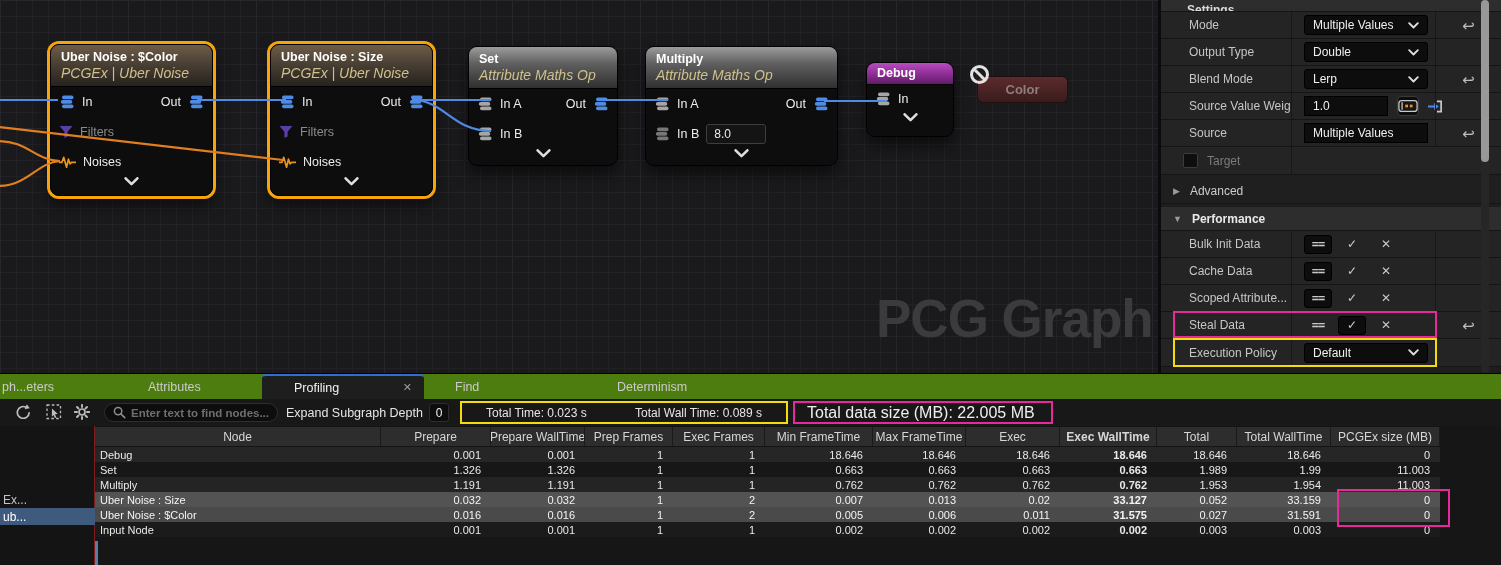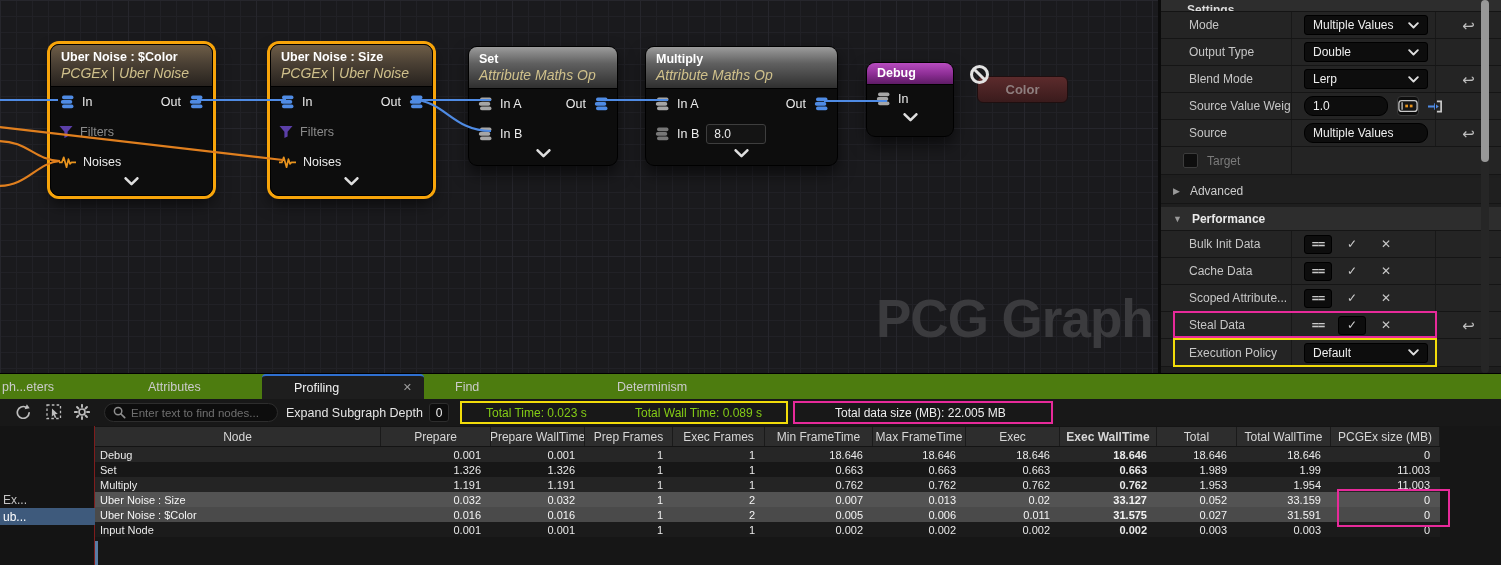--- a/index.html
+++ b/index.html
@@ -63,21 +63,21 @@
   .d-row { position:relative; height:27px; display:flex; align-items:center; background:#242424;
            border-bottom:1px solid #151515; }
   .d-label { width:130px; padding-left:28px; font-size:12px; color:#c6c6c6; white-space:nowrap;
              overflow:hidden; flex:none; }
   .d-val { width:144px; flex:none; height:100%; display:flex; align-items:center; border-left:1px solid #181818; padding-left:12px; }
   .d-reset { flex:1; height:100%; display:flex; align-items:center; justify-content:center; border-left:1px solid #181818; }
   .reset-btn { color:#bdbdbd; font-size:15px; cursor:pointer; line-height:1; }
   .dropdown { width:124px; height:20px; background:#0d0d0d; border:1px solid #000; border-radius:3px;
               display:flex; align-items:center; justify-content:space-between; padding:0 8px; cursor:pointer; }
   .dropdown span { font-size:12px; color:#efefef; white-space:nowrap; }
-  .tfield { width:124px; height:20px; background:#0d0d0d; border:1px solid #000; border-radius:9px;
+  .tfield { width:124px; height:20px; background:#0d0d0d; border:1px solid #000; border-radius:0;
             color:#efefef; font-size:12px; padding:0 8px; font-family:"Liberation Sans",sans-serif; }
   .tfield.dim { color:#6e6e6e; border-color:#2a2a2a; background:#141414; }
   .tfield.dim::placeholder { color:#6e6e6e; }
   .checkbox { width:15px; height:15px; background:#0e0e0e; border:1px solid #3c3c3c; border-radius:2px;
               margin-right:9px; flex:none; cursor:pointer; }
   .d-section { height:26px; display:flex; align-items:center; gap:10px; padding-left:12px;
                background:#1f1f1f; border-bottom:1px solid #151515; font-size:12px; color:#cdcdcd; }
   .d-section .tri { font-size:9px; color:#9a9a9a; }
   .d-section.hdr { background:#2d2d2d; font-weight:bold; color:#e9e9e9; height:24px; }
   .seg { display:flex; align-items:center; }
@@ -99,33 +99,33 @@
   .tab-active { position:absolute; left:262px; top:0; width:162px; height:25px; background:#1e1e1e;
                 border-top:2px solid #2f6fd0; border-radius:4px 4px 0 0; display:flex; align-items:center;
                 padding:0 12px 0 32px; cursor:pointer; }
   .tab-active .lbl { font-size:12.5px; color:#f2f2f2; }
   .tab-active .x { margin-left:auto; color:#9e9e9e; font-size:11px; cursor:pointer; }
   .toolbar { position:relative; height:27px; background:#181818; }
   .tool-ic { position:absolute; top:5px; cursor:pointer; }
   .searchpill { position:absolute; left:104px; top:4px; width:174px; height:19px; background:#0d0d0d;
                 border:1px solid #2d2d2d; border-radius:10px; display:flex; align-items:center; padding:0 8px; gap:5px; }
   .searchpill input { flex:1; background:transparent; border:none; outline:none; color:#d8d8d8;
-                      font-size:11.5px; font-family:"Liberation Sans",sans-serif; min-width:0; }
+                      font-size:11.5px; font-family:"Liberation Sans",sans-serif; min-width:0;font-weight:bold; }
   .searchpill input::placeholder { color:#6f6f6f; }
   .expand-lbl { position:absolute; left:286px; top:0; height:27px; display:flex; align-items:center;
                 font-size:12.5px; color:#e6e6e6; }
   .expand-val { position:absolute; left:429px; top:4px; width:20px; height:19px; background:#0d0d0d;
                 border:1px solid #2d2d2d; border-radius:3px; color:#efefef; font-size:12px; text-align:center;
                 font-family:"Liberation Sans",sans-serif; padding:0; }
   .totals-yellow { position:absolute; left:460px; top:2px; width:328px; height:23px; border:2px solid #f2dc0a;
                    display:flex; align-items:center; justify-content:space-between; padding:0 24px; background:#181818; }
-  .totals-yellow span { font-size:12px; color:#84cc16; white-space:nowrap; }
+  .totals-yellow span { font-size:12px; color:#e5e5e5; white-space:nowrap; }
   .totals-pink { position:absolute; left:793px; top:2px; width:260px; height:23px; border:2px solid #e72a9a;
                  display:flex; align-items:center; padding:0 12px; background:#181818; }
-  .totals-pink span { font-size:12px; color:#eeeeee; white-space:nowrap;margin-left:28px; }
+  .totals-pink span { font-size:16px; color:#eeeeee; white-space:nowrap; }
 
   .table-wrap { position:absolute; left:95px; top:52px; width:1345px; }
   .thead { display:flex; height:21px; background:#2d2d2d; border:1px solid #141414; border-width:1px 0; }
   .th { display:flex; align-items:center; justify-content:center; font-size:12px; color:#d6d6d6;
         border-right:1px solid #1a1a1a; overflow:hidden; white-space:nowrap; cursor:pointer; }
   .tr { display:flex; height:15px; }
   .td { font-size:11px; color:#e9e9e9; display:flex; align-items:center; justify-content:flex-end;
         padding-right:10px; overflow:hidden; white-space:nowrap; }
   .td.left { justify-content:flex-start; padding-left:5px; padding-right:0; }
   .c0{width:286px;} .c1{width:110px;} .c2{width:94px;} .c3{width:88px;} .c4{width:92px;}

